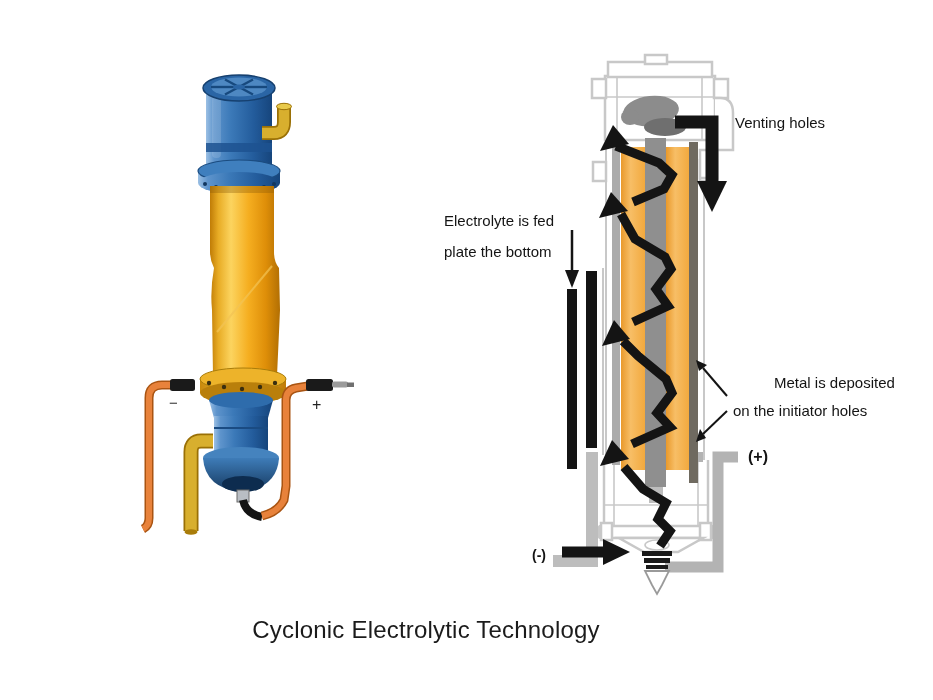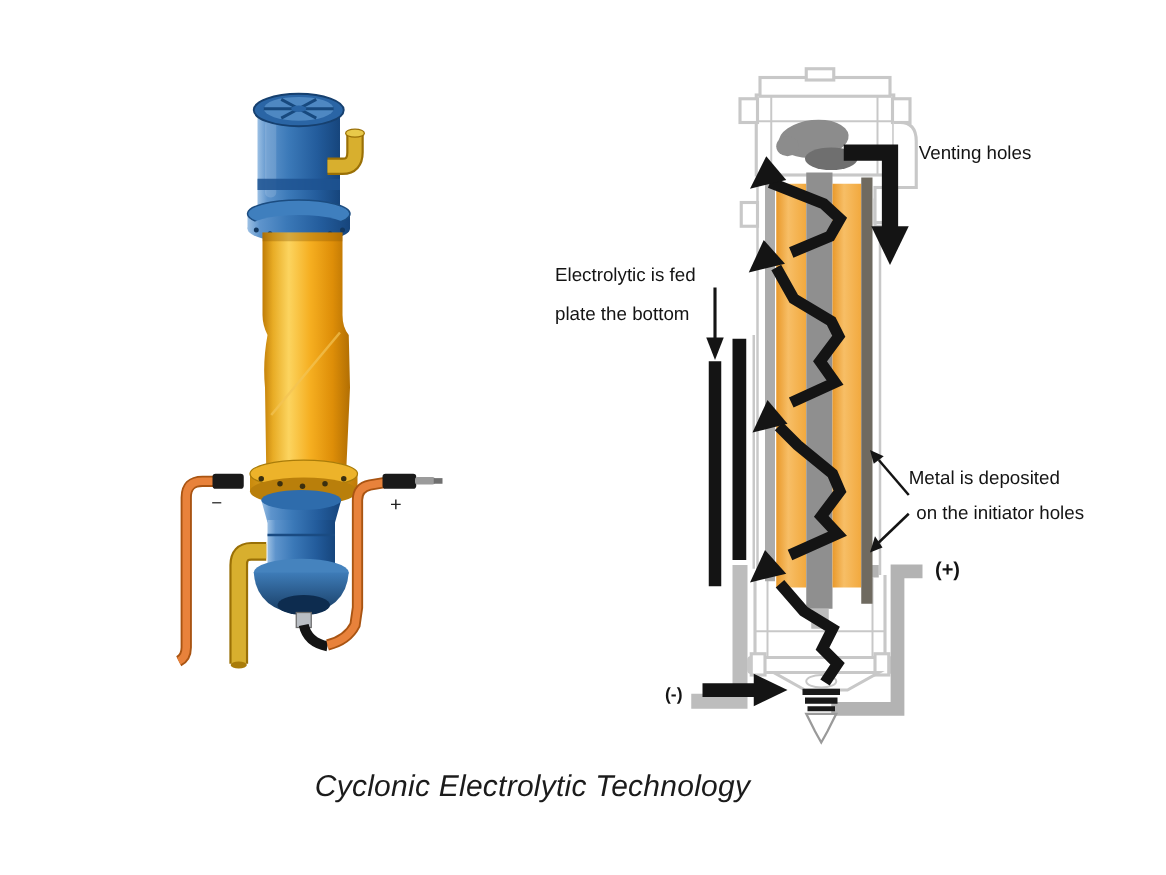--- a/index.html
+++ b/index.html
@@ -5,21 +5,21 @@
   html,body{margin:0;padding:0;background:#ffffff;}
   .canvas{
     position:relative;width:933px;height:700px;background:#ffffff;
     font-family:"Liberation Sans",sans-serif;overflow:hidden;margin-left:16px;
   }
   .diagram-svg{position:absolute;left:0;top:0;}
   .lbl{position:absolute;font-size:15px;color:#141414;line-height:1.15;white-space:nowrap;}
   .lbl-bold{font-weight:bold;}
   .title{
     position:absolute;left:170px;top:616px;width:480px;text-align:center;
-    font-size:24px;color:#1b1b1b;letter-spacing:.2px;font-style:italic;
+    font-size:24px;color:#1b1b1b;letter-spacing:.2px;
   }
   .photo-sign{position:absolute;color:#333;}
 </style>
 </head>
 <body>
 
 <div class="canvas">
 
   <svg class="diagram-svg" width="933" height="700" viewBox="0 0 933 700">
     <defs>
@@ -245,24 +245,24 @@
         <line x1="711" y1="396" x2="687" y2="368"></line>
         <polygon points="680,360 691,365 683,371" stroke="none"></polygon>
         <line x1="711" y1="411" x2="687" y2="434"></line>
         <polygon points="680,442 690,438 684,429" stroke="none"></polygon>
       </g>
     </g>
   </svg>
 
   <div class="lbl" style="left:719px;top:114px;">Venting holes</div>
 
-  <div class="lbl" style="left:428px;top:212px;">Electrolytic is fed</div>
+  <div class="lbl" style="left:428px;top:212px;">Electrolyte is fed</div>
   <div class="lbl" style="left:428px;top:243px;">plate the bottom</div>
 
-  <div class="lbl" style="left:711px;top:374px;">Metal is deposited</div>
+  <div class="lbl" style="left:758px;top:374px;">Metal is deposited</div>
   <div class="lbl" style="left:717px;top:402px;">on the initiator holes</div>
 
   <div class="lbl lbl-bold" style="left:732px;top:448px;font-size:16px;">(+)</div>
   <div class="lbl lbl-bold" style="left:516px;top:547px;font-size:14px;">(-)</div>
 
   <div class="photo-sign" style="left:153px;top:394px;font-size:15px;">−</div>
   <div class="photo-sign" style="left:296px;top:396px;font-size:16px;color:#222;">+</div>
 
   <div class="title">Cyclonic Electrolytic Technology</div>
 </div>

